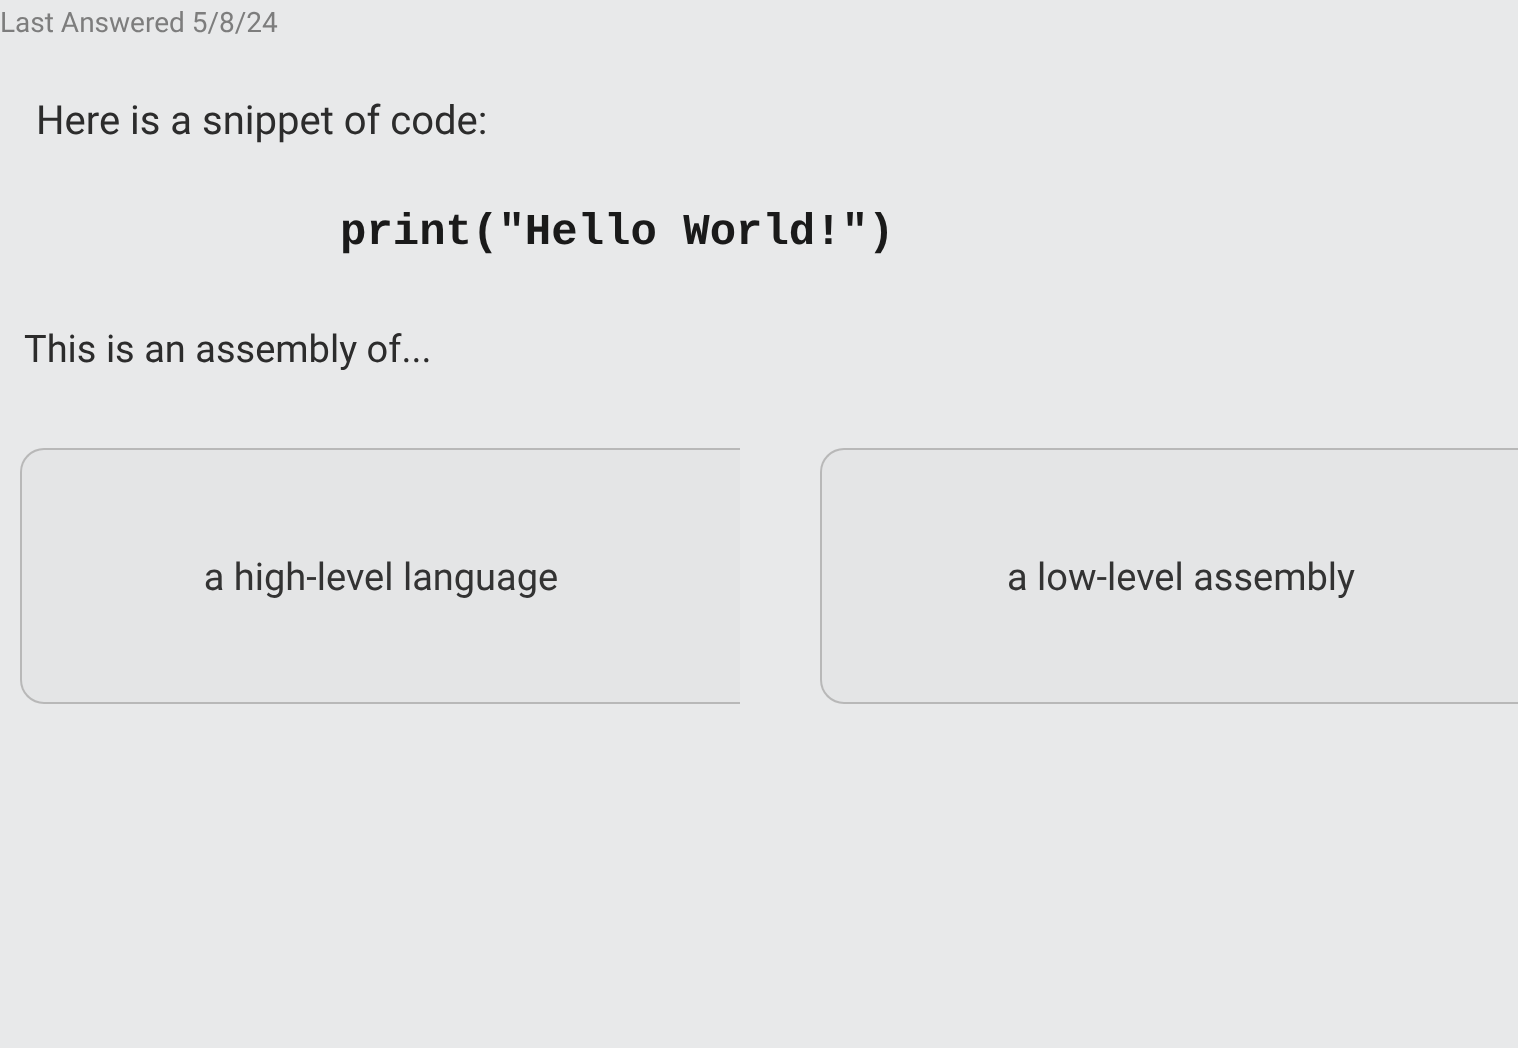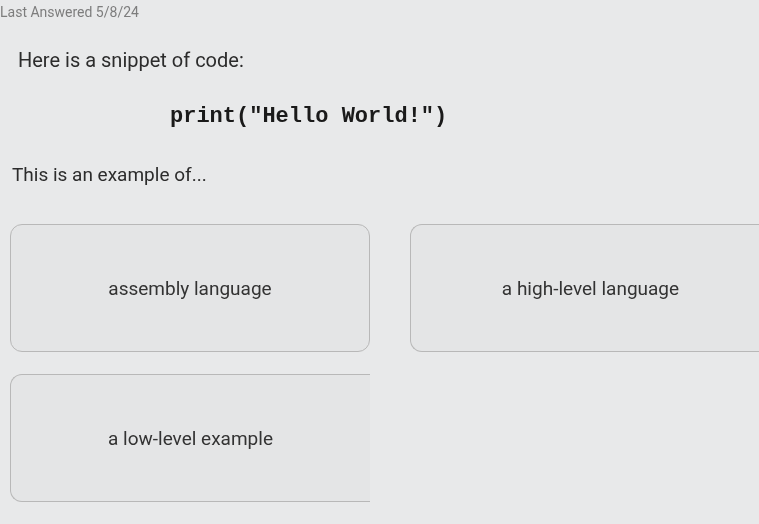--- a/index.html
+++ b/index.html
@@ -65,30 +65,27 @@
   </style>
 </head>
 <body>
 
 <div class="meta-line">Last Answered 5/8/24</div>
 
 <div class="question-intro">Here is a snippet of code:</div>
 
 <div class="code-line">print("Hello World!")</div>
 
-<div class="question-followup">This is an example of...</div>
+<div class="question-followup">This is an assembly of...</div>
 
 <div class="options-grid">
 
-  <div class="option-card">
-    <span>assembly language</span>
-  </div>
 
   <div class="option-card cut-right">
     <span>a high-level language</span>
   </div>
 
 
   <div class="option-card cut-right">
-    <span>a low-level example</span>
+    <span>a low-level assembly</span>
   </div>
 
 </div>
 
 </body></html>

